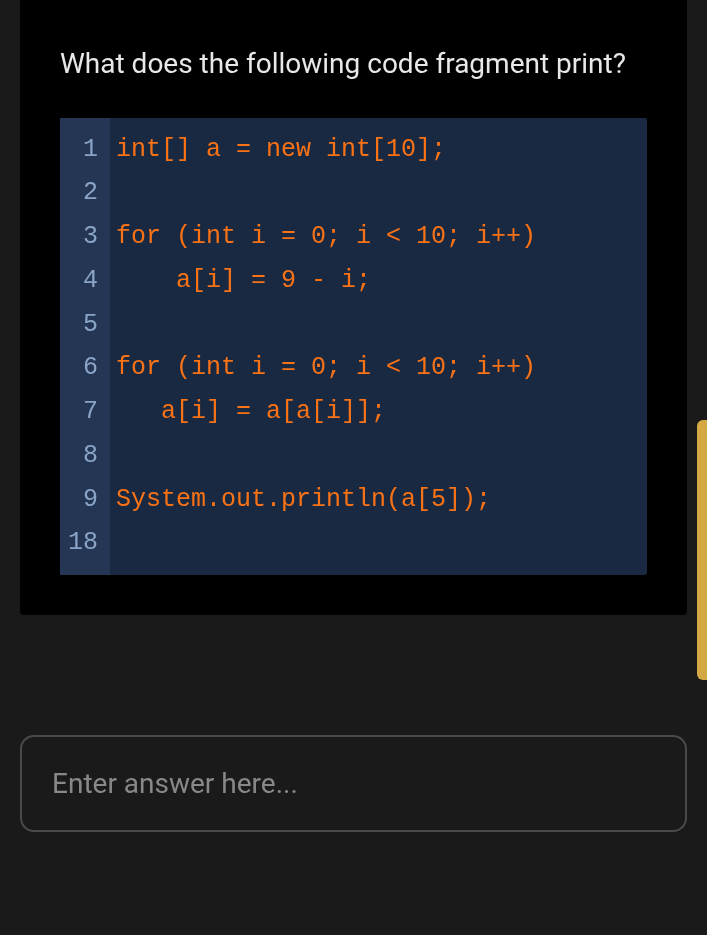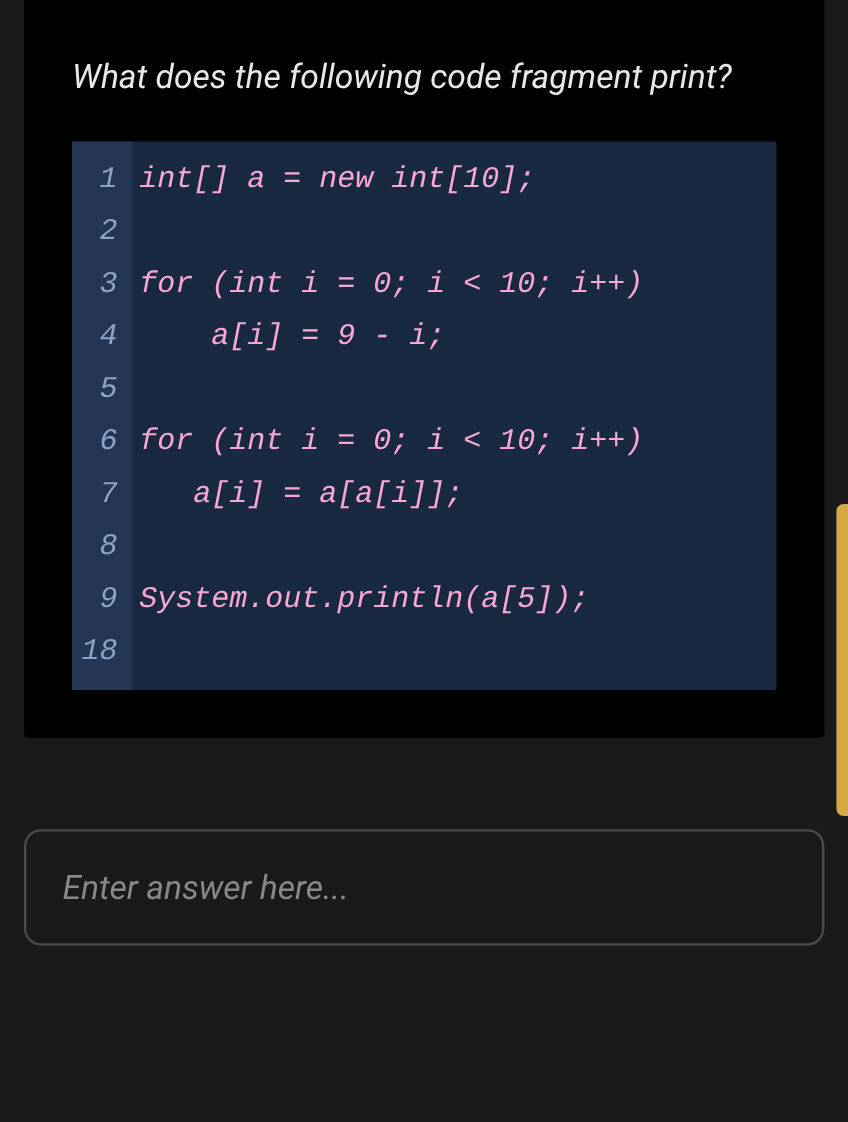--- a/index.html
+++ b/index.html
@@ -1,19 +1,18 @@
 <!DOCTYPE html>
 <html><head>
   <meta charset="utf-8">
   <style>
     * {
       margin: 0;
       padding: 0;
       box-sizing: border-box;
-      font-style: italic;
     }
     body {
       background-color: #1a1a1a;
       font-family: -apple-system, BlinkMacSystemFont, "Segoe UI", Roboto, sans-serif;
       width: 707px;
       height: 935px;
       overflow: hidden;
       position: relative;
     }
     .question-card {
@@ -44,26 +43,26 @@
       padding: 10px 8px 10px 8px;
       text-align: right;
       user-select: none;
       min-width: 48px;
     }
     .line-numbers div {
       padding-right: 4px;
     }
     .code-content {
       padding: 10px 0 10px 6px;
-      color: #f9a8d4;
+      color: #f97316;
       white-space: pre;
       flex: 1;
     }
     .answer-input {
-      margin: 76px 20px 0 20px;
+      margin: 120px 20px 0 20px;
       width: calc(100% - 40px);
       background-color: transparent;
       border: 2px solid #4a4a4a;
       border-radius: 14px;
       padding: 30px 30px;
       font-size: 28px;
       color: #e8e8e8;
       font-family: -apple-system, BlinkMacSystemFont, "Segoe UI", Roboto, sans-serif;
       outline: none;
     }

